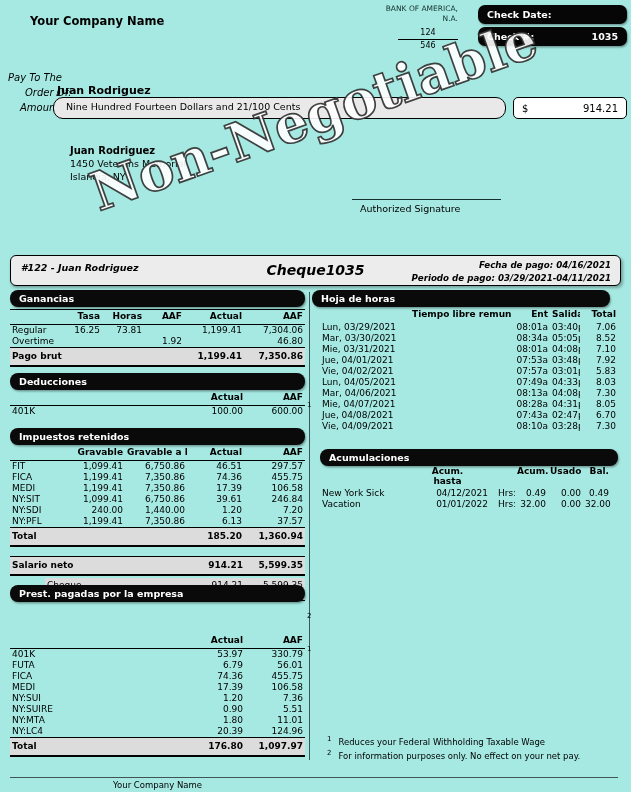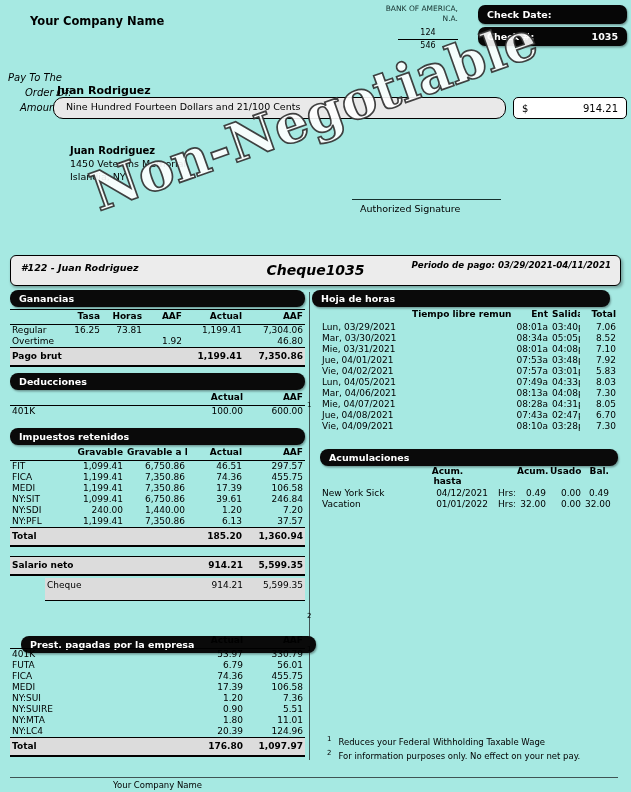--- a/index.html
+++ b/index.html
@@ -108,20 +108,21 @@
   <div class="abs sig-label">Authorized Signature</div>
 
   <svg class="abs watermark" width="500" height="205">
     <text x="250" y="118" transform="rotate(-19.5 250 118)" text-anchor="middle" font-family="DejaVu Serif, serif" font-weight="bold" font-size="53" fill="rgba(255,255,255,0.9)" stroke="rgba(45,45,45,0.9)" stroke-width="1.7">Non-Negotiable</text>
   </svg>
 
   <div class="abs stub-header">
     <div class="sh-left">#122 - Juan Rodriguez</div>
     <div class="sh-center">Cheque1035</div>
     <div class="sh-right">
+      <div>Fecha de pago: 04/16/2021</div>
       <div>Periodo de pago: 03/29/2021-04/11/2021</div>
     </div>
   </div>
 
   <div class="abs divider"></div>
 
   <div class="bar" style="left:10px;top:290px;width:295px;">Ganancias</div>
   <table class="tbl" style="left:10px;top:309px;width:295px;">
     <colgroup>
         <col style="width:52px">
@@ -280,21 +281,21 @@
       </colgroup>
     <tbody>
         <tr class="cheque">
           <td>Cheque</td>
           <td>914.21</td>
           <td>5,599.35</td>
         </tr>
       </tbody>
   </table>
 
-  <div class="bar" style="left:10px;top:636px;width:295px;margin-left:11px;">Prest. pagadas por la empresa</div>
+  <div class="bar" style="left:10px;top:585px;width:295px;">Prest. pagadas por la empresa</div>
   <div class="supmark" style="left:307px;top:612px;">2</div>
   <table class="tbl" style="left:10px;top:634px;width:295px;">
     <colgroup>
         <col style="width:130px">
         <col style="width:105px">
         <col style="width:60px">
       </colgroup>
     <tbody>
         <tr class="hdr">
           <td></td>

